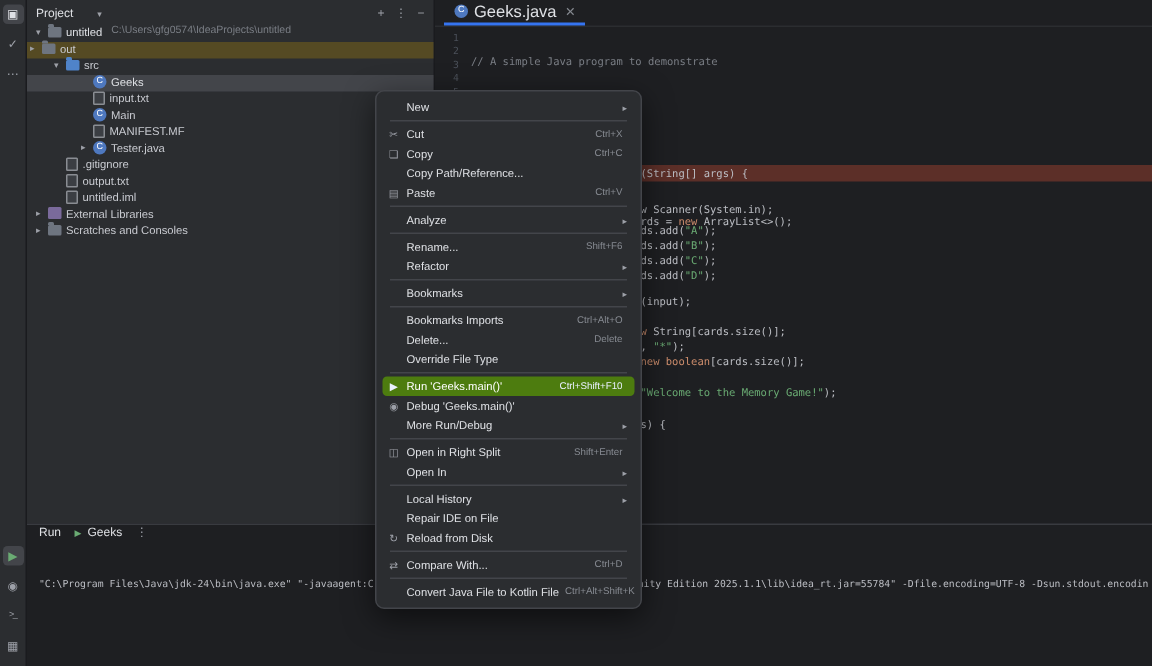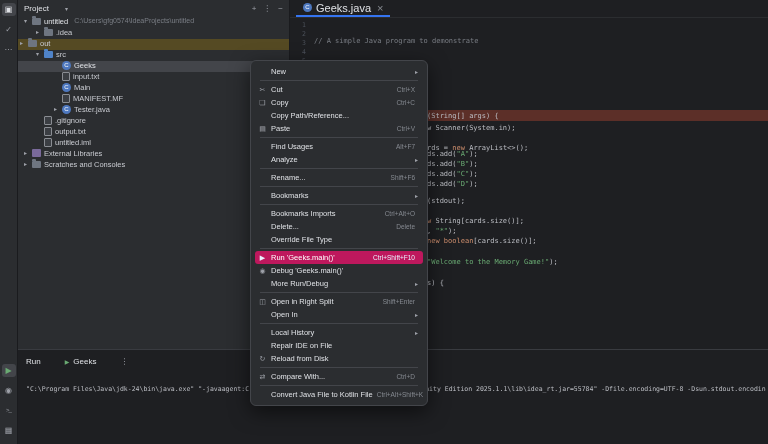--- a/index.html
+++ b/index.html
@@ -53,27 +53,27 @@
 
   
   .menu{position:absolute;left:250px;top:60px;width:178px;background:#2b2d30;border:1px solid #43454a;
         border-radius:6px;box-shadow:0 6px 20px rgba(0,0,0,.55);padding:4px 0;z-index:10}
   .mi{display:flex;align-items:center;height:13px;margin:0 4px;padding:0 5px 0 3px;border-radius:3px;gap:4px;
       color:#dfe1e5;font-size:7.5px;white-space:nowrap}
   .mico{width:9px;flex:none;text-align:center;color:#9da0a8;font-size:7px}
   .mright{margin-left:auto;display:flex;align-items:center;gap:3px}
   .msc{color:#868a91;font-size:6.5px}
   .marr{color:#9da0a8;font-size:6px}
-  .mi.sel{background:#be185d;color:#fff}
+  .mi.sel{background:#4d7c0f;color:#fff}
   .mi.sel .mico,.mi.sel .msc,.mi.sel .marr{color:#eaf1ff}
   .msep{height:1px;background:#43454a;margin:2px 9px}
 
   
   .run{position:absolute;left:18px;top:349px;right:0;bottom:0;background:#1e1f22;border-top:1px solid #393b40}
-  .rhead{height:16px;display:flex;align-items:flex-end;gap:24px;padding:0 8px;font-size:8px;color:#dfe1e5}
+  .rhead{height:16px;display:flex;align-items:flex-start;gap:9px;padding:0 8px;font-size:8px;color:#dfe1e5}
   .rtab{display:flex;align-items:center;gap:4px}
   .rplay{color:#6aab73;font-size:6px}
   .rkebab{color:#9da0a8}
   .console{position:absolute;left:8px;top:19px;right:2px;bottom:0;font-family:"DejaVu Sans Mono",monospace;
            font-size:6.5px;line-height:8px;white-space:pre;color:#bcbec4;overflow:hidden}
 </style>
 </head>
 <body>
 
 <div class="app">
@@ -100,25 +100,20 @@
         <span>−</span>
       </span>
     </div>
 
     <div class="trow" style="padding-left:4px">
       <span class="chev">▾</span>
       <span class="ic ic-folder"></span>
       <span style="color:#dfe1e5">untitled</span>
       <span class="tsub">C:\Users\gfg0574\IdeaProjects\untitled</span>
     </div>
-    <div class="trow" style="padding-left:16px">
-      <span class="chev">▸</span>
-      <span class="ic ic-folder"></span>
-      <span>.idea</span>
-    </div>
     <div class="trow amber" style="padding-left:0">
       <span class="chev">▸</span>
       <span class="ic ic-folder"></span>
       <span>out</span>
     </div>
     <div class="trow" style="padding-left:16px">
       <span class="chev">▾</span>
       <span class="ic ic-folder ic-src"></span>
       <span>src</span>
     </div>
@@ -195,27 +190,27 @@
 
     <div class="code">
       <div class="cl"><span data-c="cmt">// A simple Java program to demonstrate</span><span></span></div>
       <div class="cl"><span data-c="cmt">// Memory Game</span><span></span></div>
       <div class="cl"><span data-c=""></span><span></span></div>
       <div class="cl"><span data-c="kw">import</span><span> java.util.ArrayList;</span></div>
       <div class="cl"><span data-c="kw">import</span><span> java.util.Arrays;</span></div>
     </div>
 
     <div class="frag" style="top:112px"><span></span><span data-c=""></span><span>(String[] args) {</span></div>
-    <div class="frag" style="top:124px"><span>w Scanner(System.in);</span><span data-c=""></span><span></span></div>
+    <div class="frag" style="top:136px"><span>w Scanner(System.in);</span><span data-c=""></span><span></span></div>
     <div class="frag" style="top:144px"><span>rds = </span><span data-c="kw">new</span><span> ArrayList&lt;&gt;();</span></div>
     <div class="frag" style="top:150px"><span>ds.add(</span><span data-c="str">"A"</span><span>);</span></div>
     <div class="frag" style="top:160px"><span>ds.add(</span><span data-c="str">"B"</span><span>);</span></div>
     <div class="frag" style="top:170px"><span>ds.add(</span><span data-c="str">"C"</span><span>);</span></div>
     <div class="frag" style="top:180px"><span>ds.add(</span><span data-c="str">"D"</span><span>);</span></div>
-    <div class="frag" style="top:197px"><span>(stdout);</span><span data-c=""></span><span></span></div>
+    <div class="frag" style="top:197px"><span>(input);</span><span data-c=""></span><span></span></div>
     <div class="frag" style="top:217px"><span></span><span data-c="kw">w</span><span> String[cards.size()];</span></div>
     <div class="frag" style="top:227px"><span>, </span><span data-c="str">"*"</span><span>);</span></div>
     <div class="frag" style="top:237px"><span></span><span data-c="kw">new boolean</span><span>[cards.size()];</span></div>
     <div class="frag" style="top:258px"><span></span><span data-c="str">"Welcome to the Memory Game!"</span><span>);</span></div>
     <div class="frag" style="top:279px"><span>s) {</span><span data-c=""></span><span></span></div>
   </div>
 
   <div class="run">
     <div class="rhead">
       <span>Run</span>
@@ -275,41 +270,41 @@
         <span class="mico">▤</span>
         <span>Paste</span>
         <span class="mright">
           <span class="msc">Ctrl+V</span>
           <span class="marr"></span>
         </span>
       </div>
     <div class="msep"></div>
     <div class="mi">
         <span class="mico"></span>
-        <span>Find Usages</span>
-        <span class="mright">
-          <span class="msc">Alt+F7</span>
-          <span class="marr"></span>
-        </span>
-      </div>
-    <div class="mi">
-        <span class="mico"></span>
         <span>Analyze</span>
         <span class="mright">
           <span class="msc"></span>
           <span class="marr">▸</span>
         </span>
       </div>
     <div class="msep"></div>
     <div class="mi">
         <span class="mico"></span>
         <span>Rename...</span>
         <span class="mright">
           <span class="msc">Shift+F6</span>
           <span class="marr"></span>
+        </span>
+      </div>
+    <div class="mi">
+        <span class="mico"></span>
+        <span>Refactor</span>
+        <span class="mright">
+          <span class="msc"></span>
+          <span class="marr">▸</span>
         </span>
       </div>
     <div class="msep"></div>
     <div class="mi">
         <span class="mico"></span>
         <span>Bookmarks</span>
         <span class="mright">
           <span class="msc"></span>
           <span class="marr">▸</span>
         </span>

